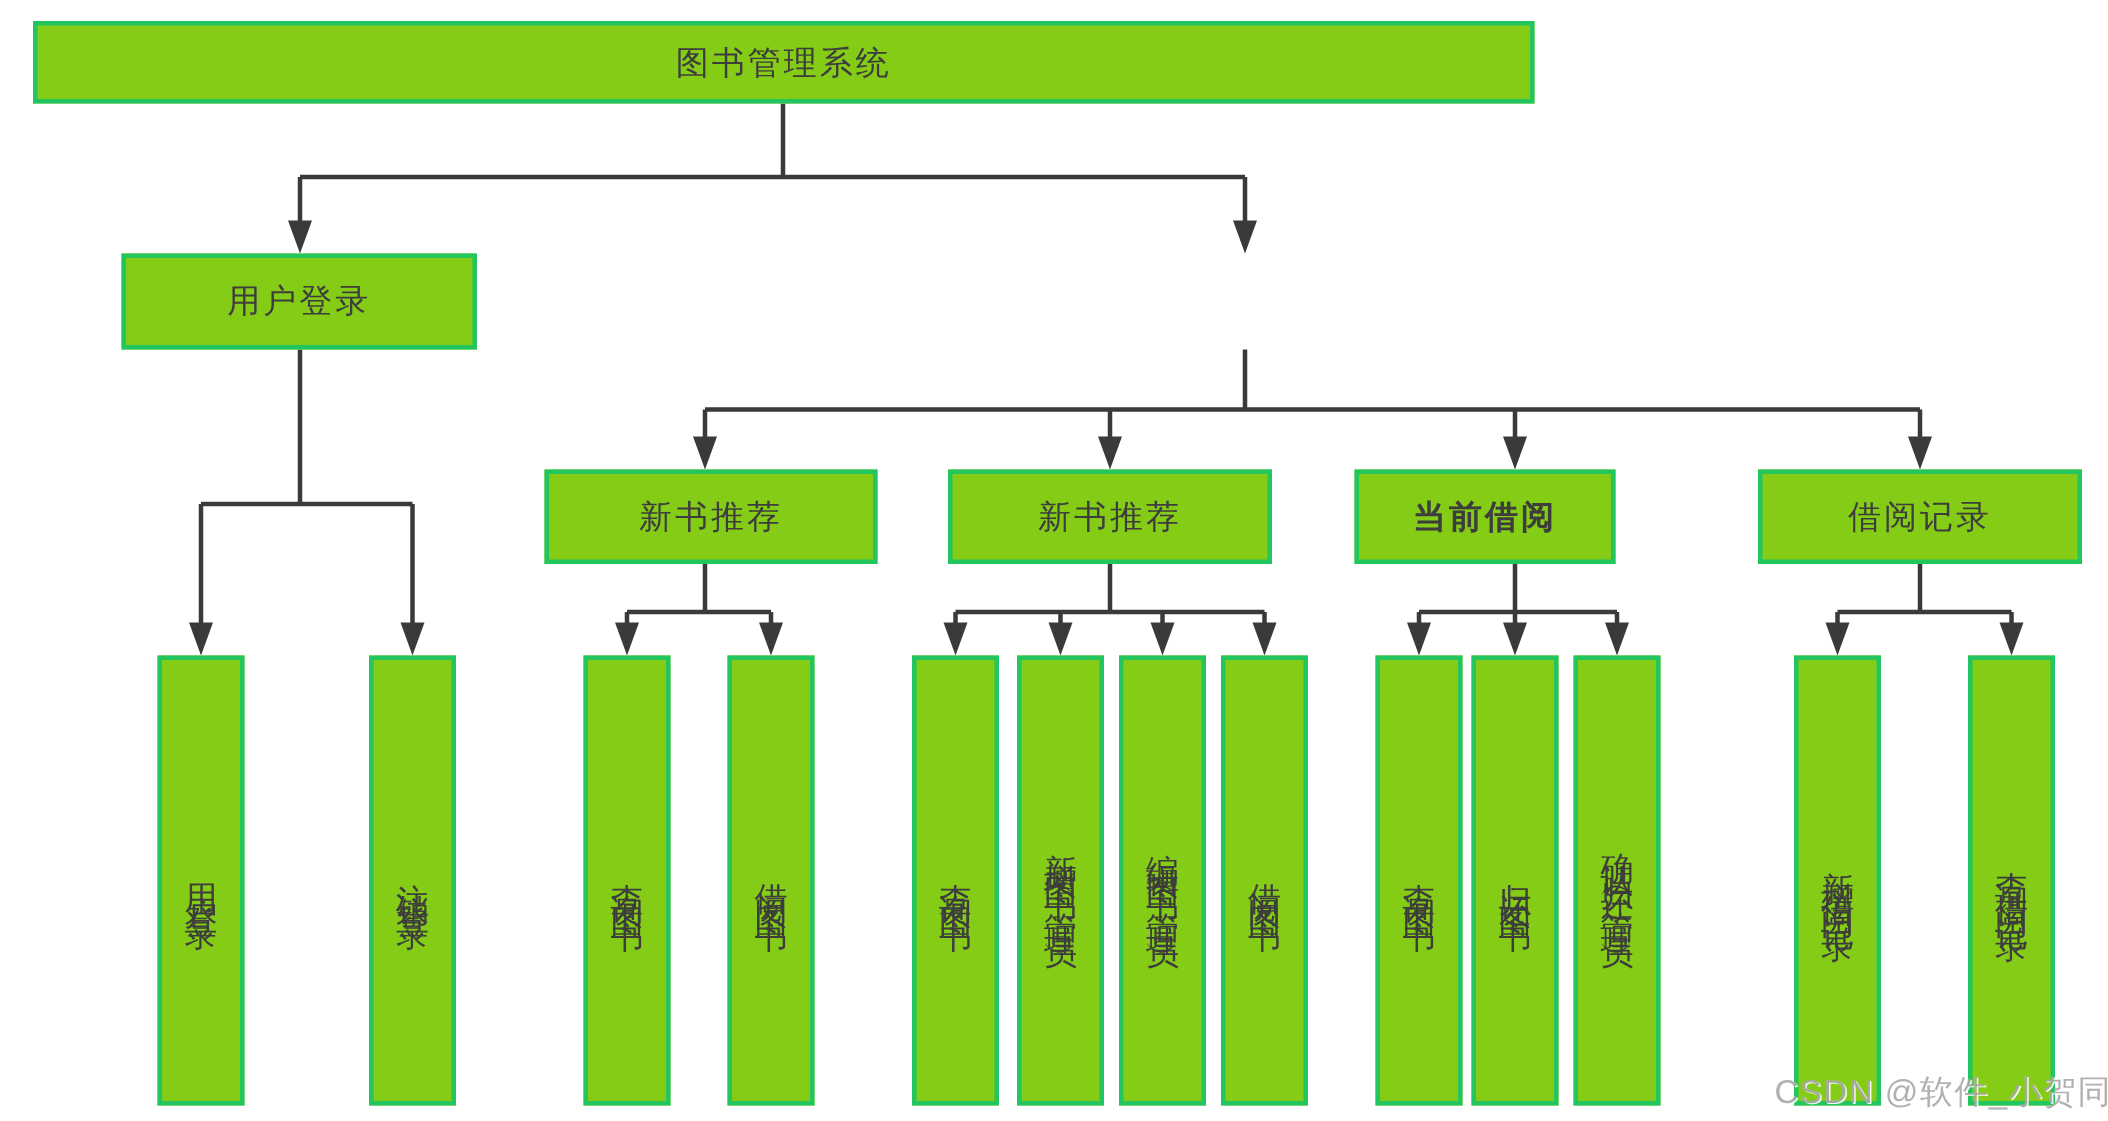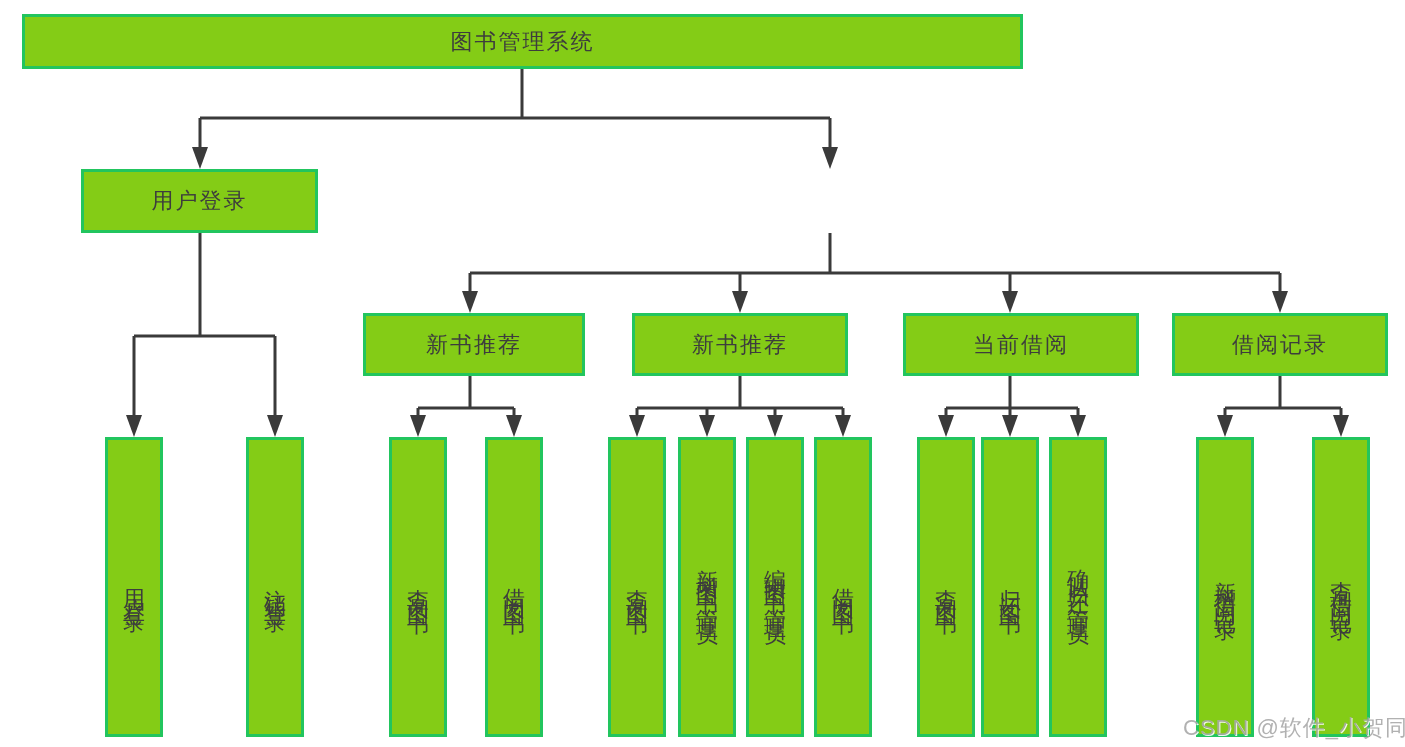--- a/index.html
+++ b/index.html
@@ -14,21 +14,21 @@
     display:flex; align-items:center; justify-content:center;
     font-size:22px; letter-spacing:2px; text-align:center;
   }
   .root  { left:22px;  top:14px;  width:1001px; height:55px; }
   .lvl1  { top:169px;  height:64px; }
   .b-user { left:81px;  width:237px; }
   .b-book { left:712px; width:236px; }
   .lvl2  { top:313px;  height:63px; }
   .s1 { left:363px;  width:222px; }
   .s2 { left:632px;  width:216px; }
-  .s3 { left:903px;  width:236px; }
+  .s3 { left:903px;  width:174px;font-weight:bold; }
   .s4 { left:1172px; width:216px; }
   .leaf { top:437px; width:58px; height:300px; }
   .leaf .vtxt {
     writing-mode:vertical-rl; text-orientation:mixed;
     font-size:22px; letter-spacing:8px; line-height:1; white-space:nowrap;
   }
   .l1  { left:105px; }  .l2  { left:246px; }
   .l3  { left:389px; }  .l4  { left:485px; }
   .l5  { left:608px; }  .l6  { left:678px; }
   .l7  { left:746px; }  .l8  { left:814px; }

